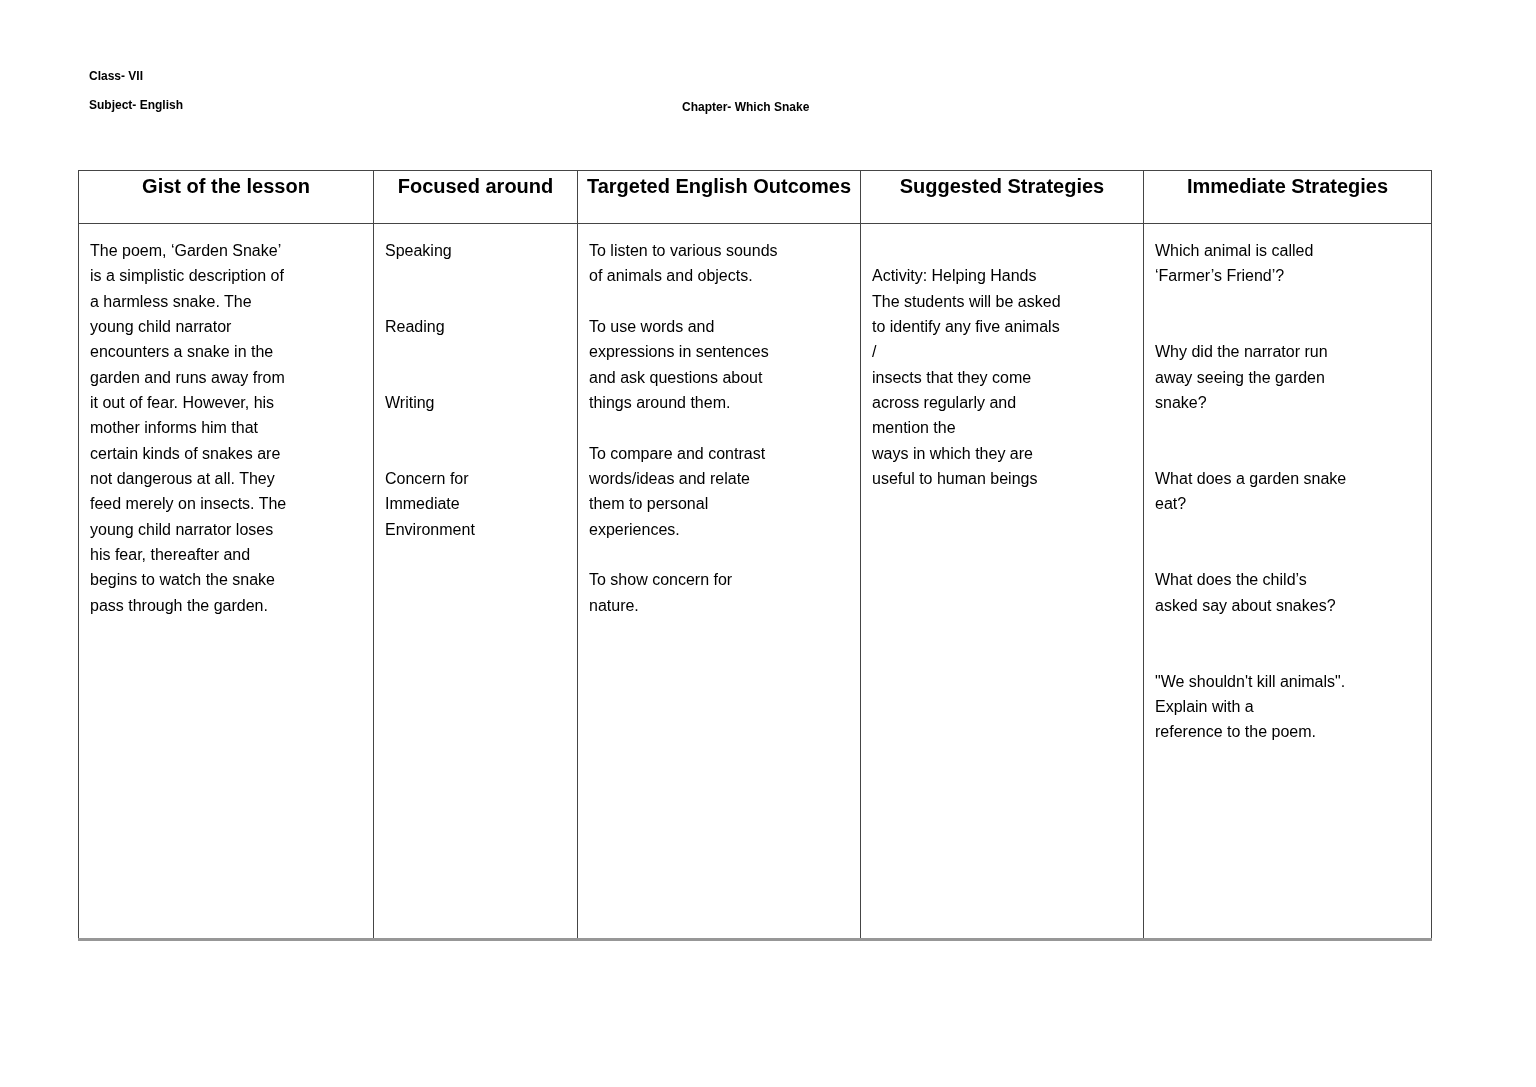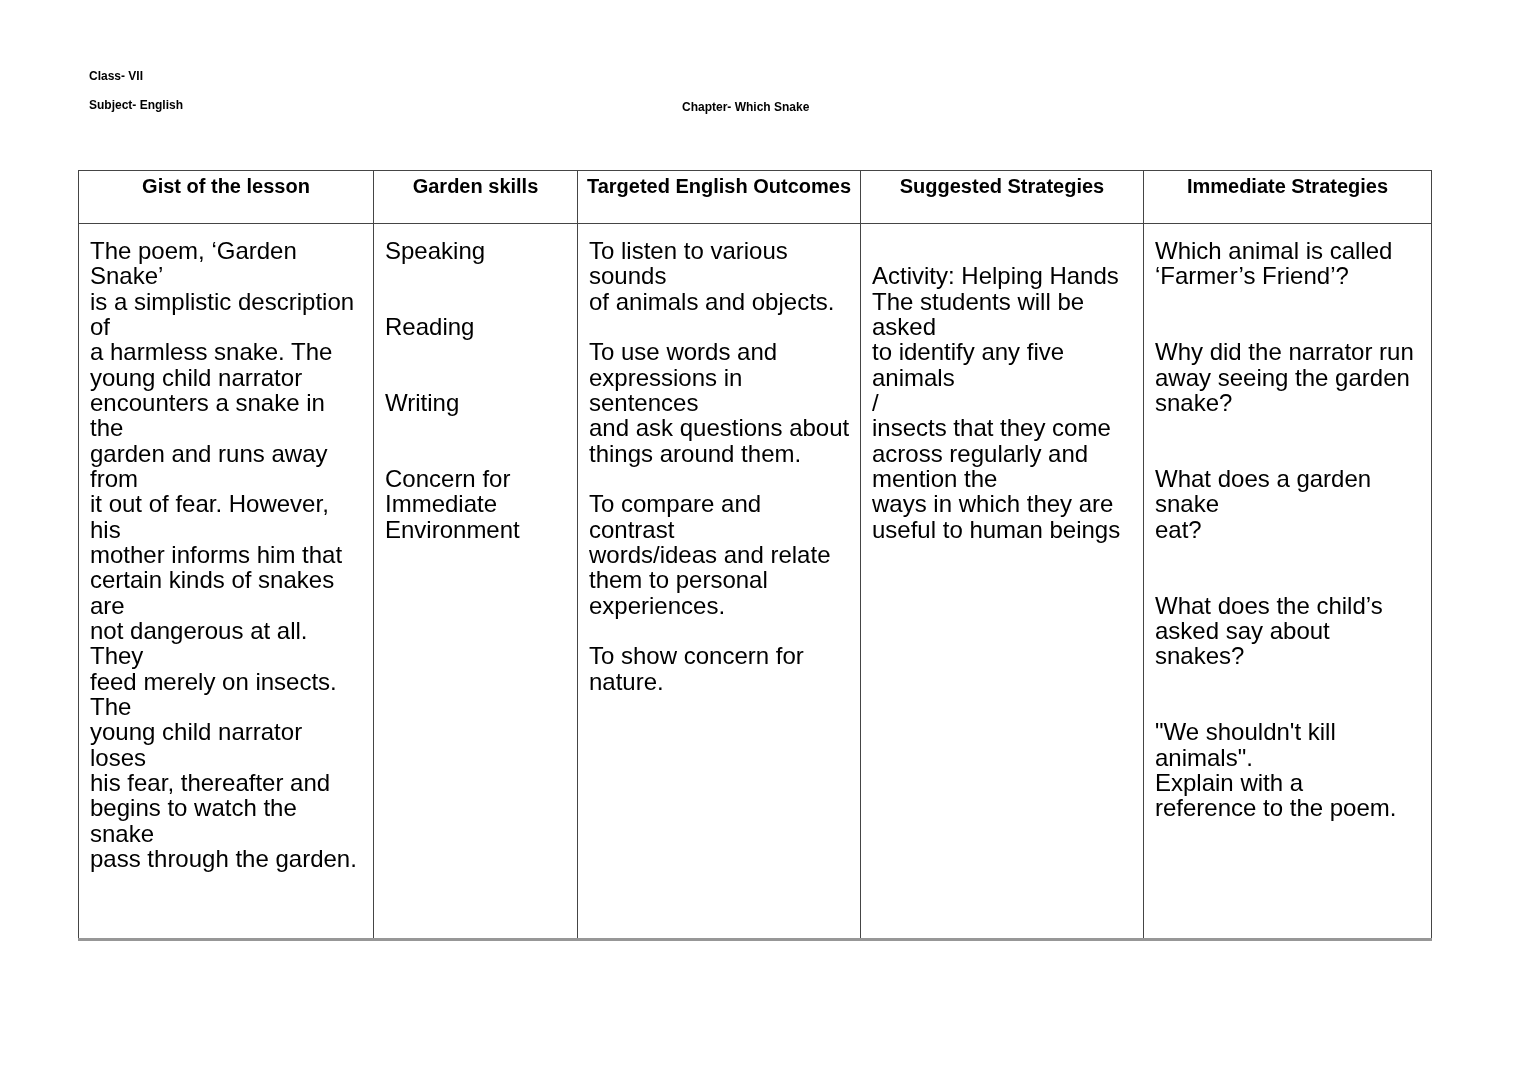--- a/index.html
+++ b/index.html
@@ -44,21 +44,21 @@
   table.lesson th {
     font-size: 20px;
     font-weight: bold;
     text-align: center;
     vertical-align: top;
     padding: 3px 8px 0 8px;
     height: 49px;
     line-height: 25.3px;
   }
   table.lesson td {
-    font-size: 24px;
+    font-size: 16px;
     line-height: 25.33px;
     vertical-align: top;
     text-align: left;
     padding: 14px 9px 0 11px;
     height: 700px;
     white-space: pre-line;
     overflow: hidden;
   }
   .activity-title {
     font-weight: normal;
@@ -77,21 +77,21 @@
   <colgroup>
     <col style="width:295px">
     <col style="width:204px">
     <col style="width:283px">
     <col style="width:283px">
     <col style="width:288px">
   </colgroup>
   <thead>
     <tr>
       <th>Gist of the lesson</th>
-      <th>Garden skills</th>
+      <th>Focused around</th>
       <th>Targeted English Outcomes</th>
       <th>Suggested Strategies</th>
       <th>Immediate Strategies</th>
     </tr>
   </thead>
   <tbody>
     <tr>
       <td>The poem, ‘Garden Snake’
 is a simplistic description of
 a harmless snake. The

